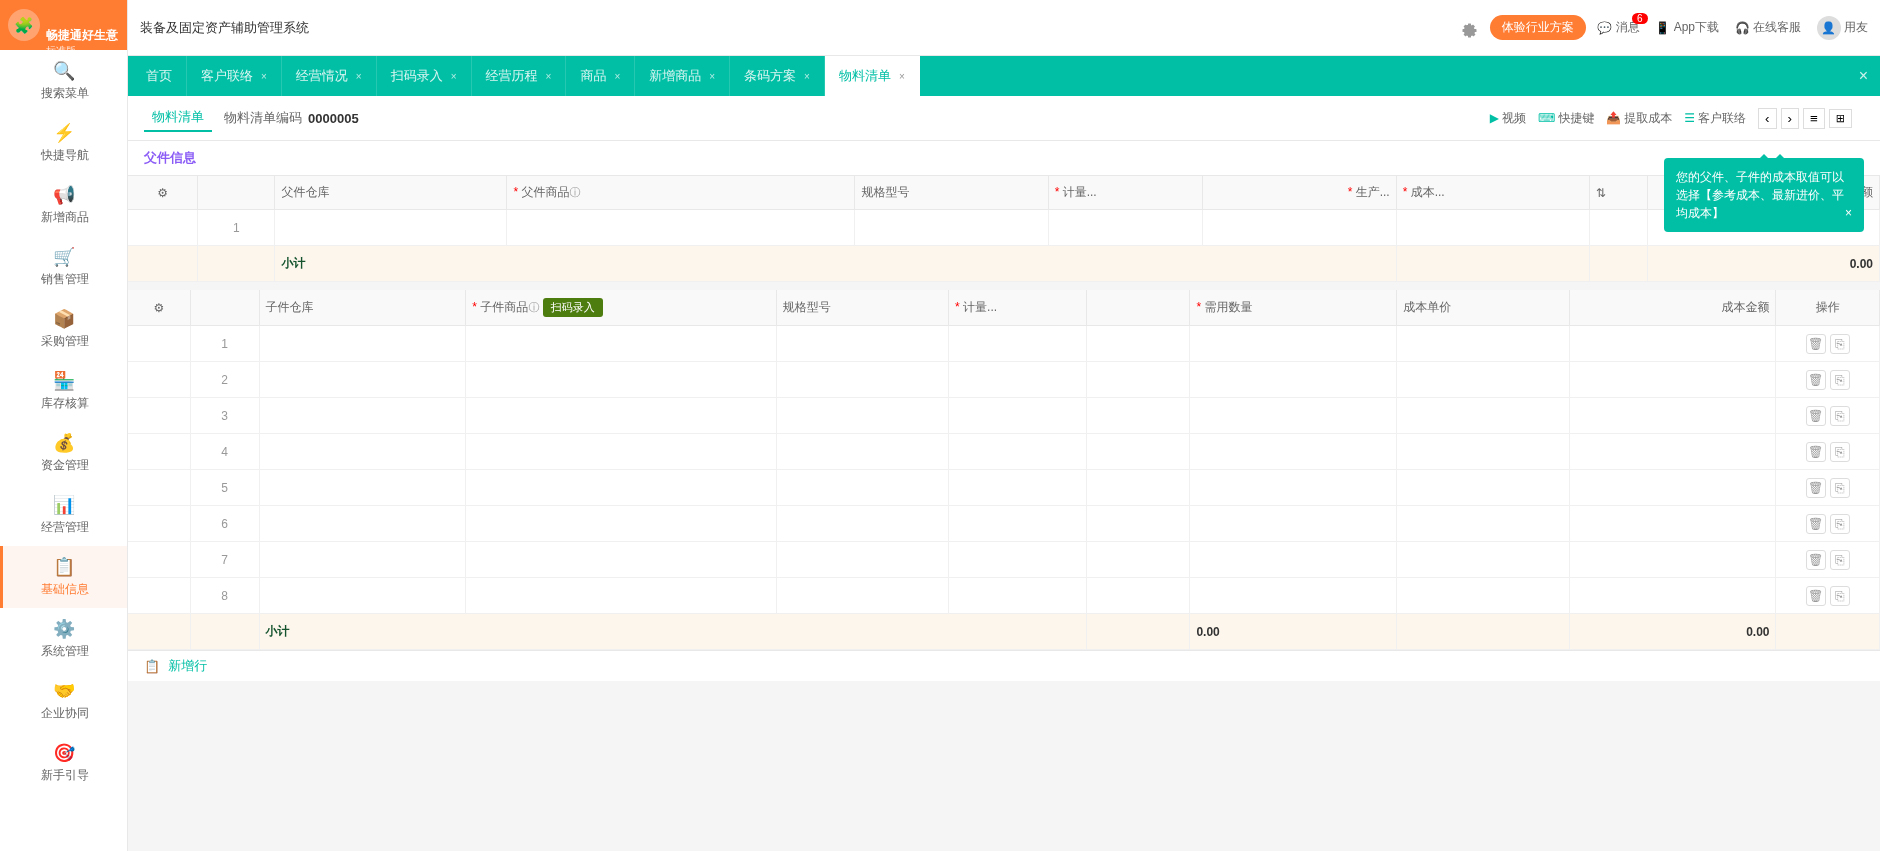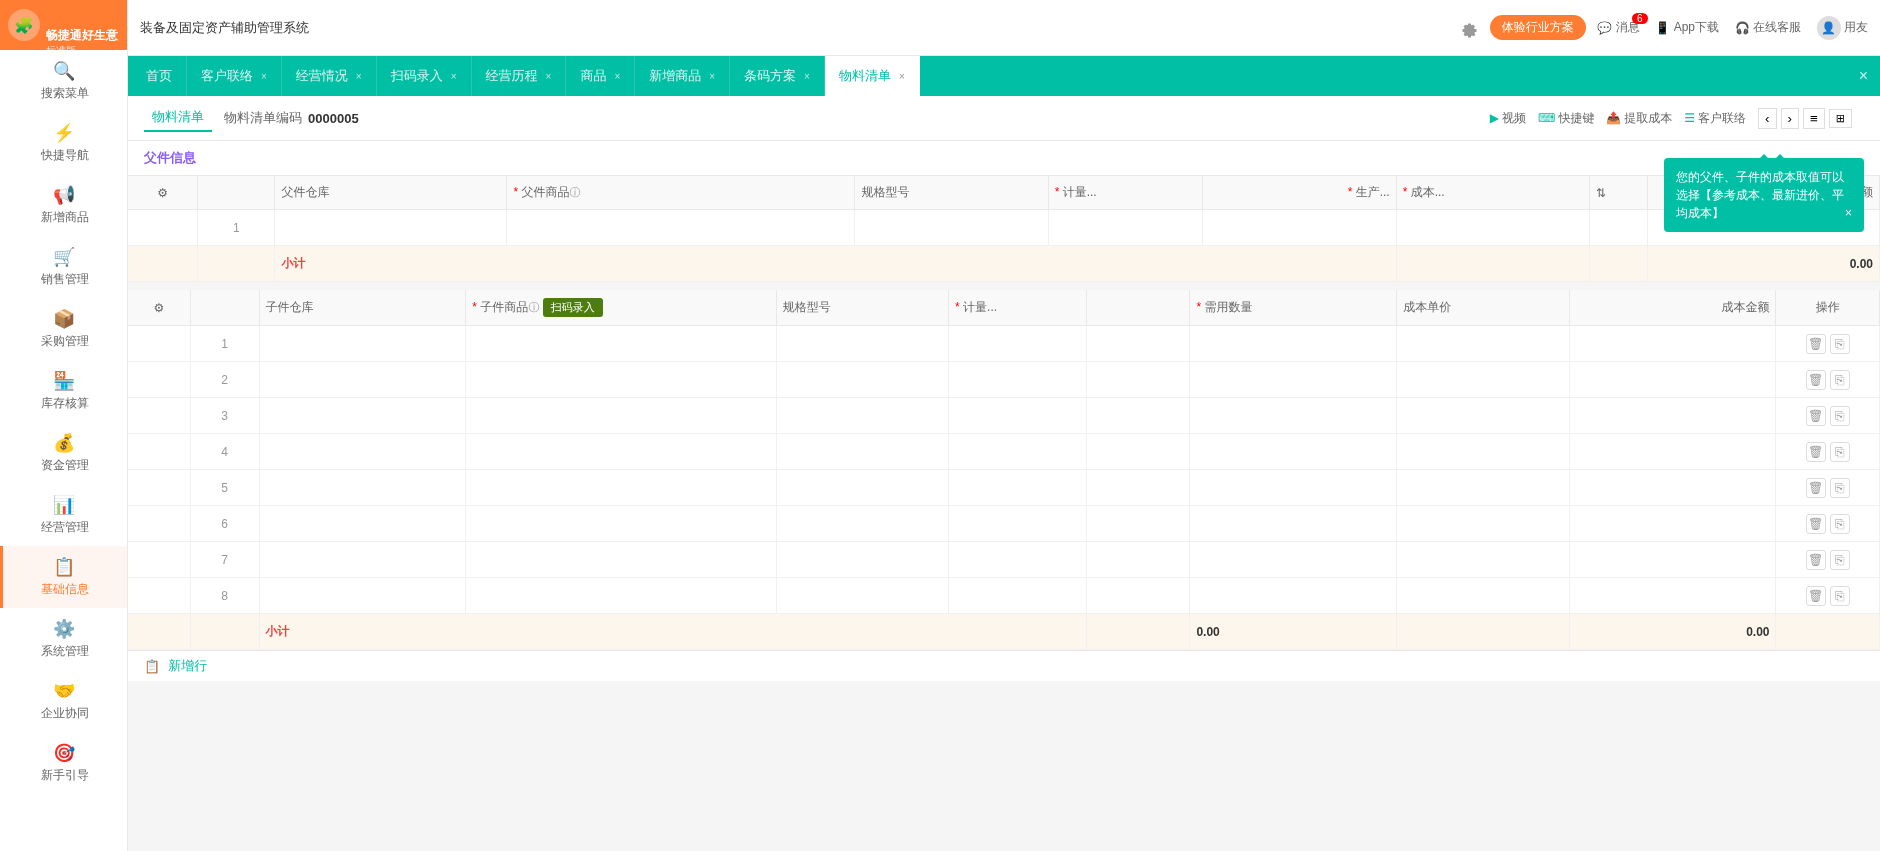--- a/index.html
+++ b/index.html
@@ -53,21 +53,21 @@
     .tooltip-box::before { content: ''; position: absolute; top: -8px; left: 50%; transform: translateX(-50%); border: 4px solid transparent; border-bottom-color: #00bfa5; }
 
     
     .section { background: #fff; margin: 0; }
     .section-title { padding: 8px 16px; font-size: 13px; font-weight: bold; color: #8b5cf6; border-bottom: 1px solid #e8e8e8; }
 
     table { width: 100%; border-collapse: collapse; font-size: 12px; }
     th { background: #f9f9f9; padding: 8px 6px; text-align: left; border-bottom: 1px solid #e8e8e8; border-right: 1px solid #e8e8e8; color: #666; font-weight: normal; white-space: nowrap; }
     td { padding: 6px 6px; border-bottom: 1px solid #f0f0f0; border-right: 1px solid #f0f0f0; color: #333; height: 36px; }
     .subtotal-row td { background: #fdf6ec; font-weight: bold; }
-    .subtotal-label { color: #ef4444; text-align: center; }
+    .subtotal-label { color: #14532d; text-align: center; }
 
     .col-num { width: 40px; text-align: center; color: #999; }
     .col-settings { width: 36px; text-align: center; }
     .col-warehouse { width: 120px; }
     .col-product { width: 180px; }
     .col-spec { width: 100px; }
     .col-unit { width: 80px; }
     .col-production { width: 100px; text-align: right; }
     .col-cost { width: 100px; }
     .col-qty { width: 120px; }

